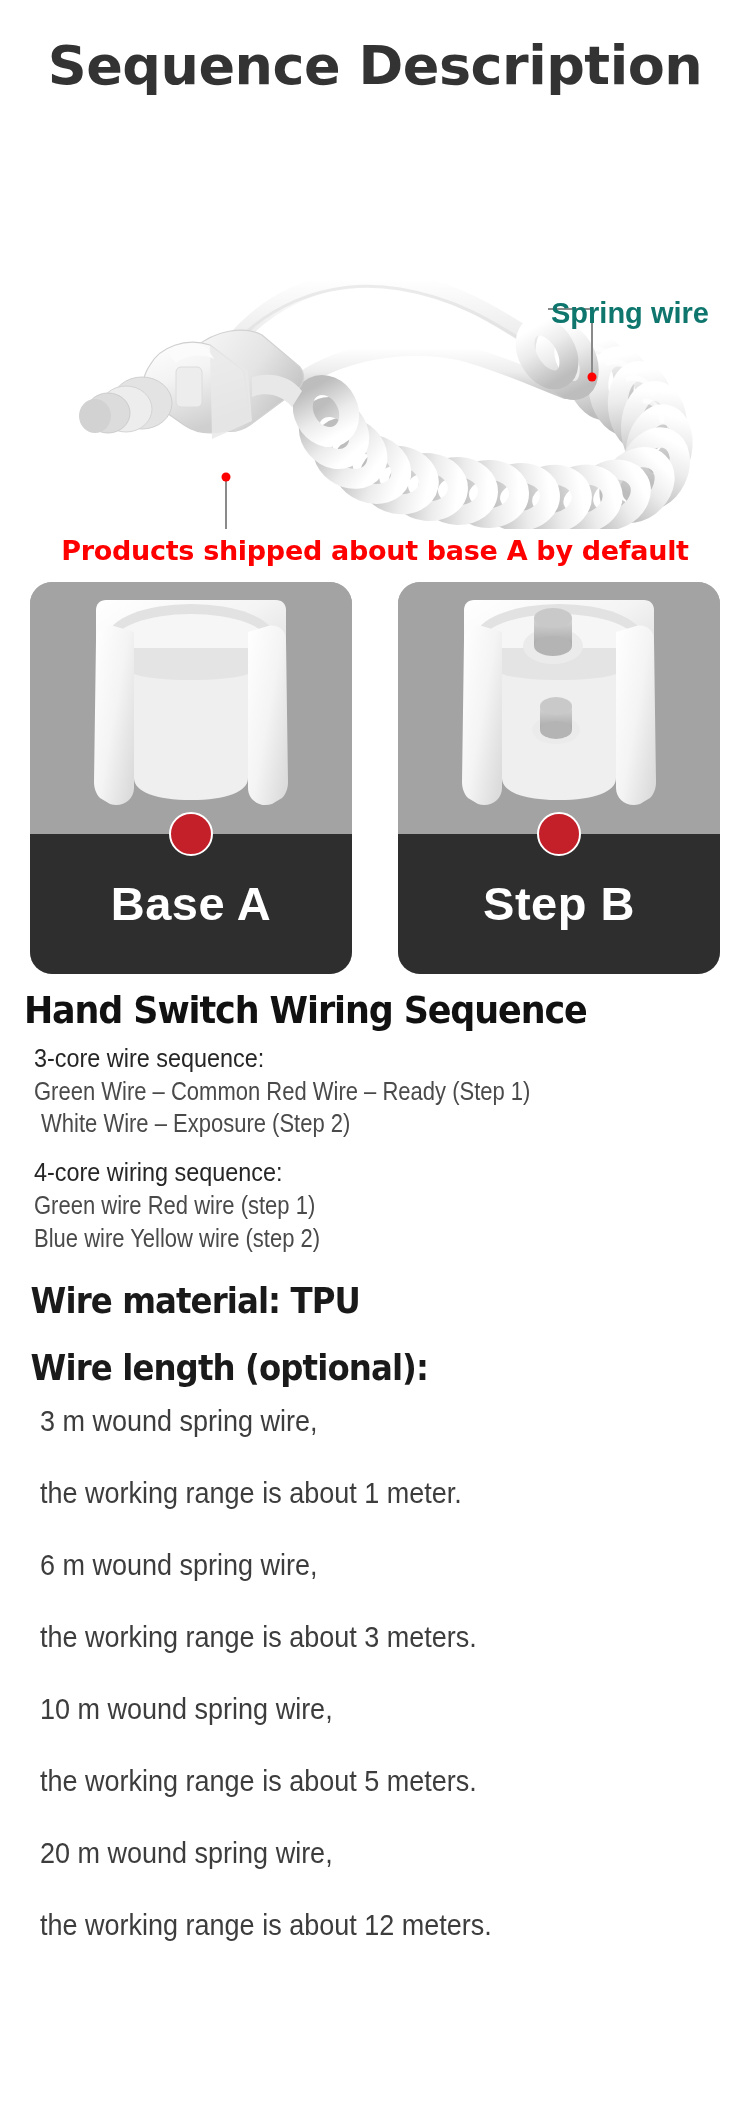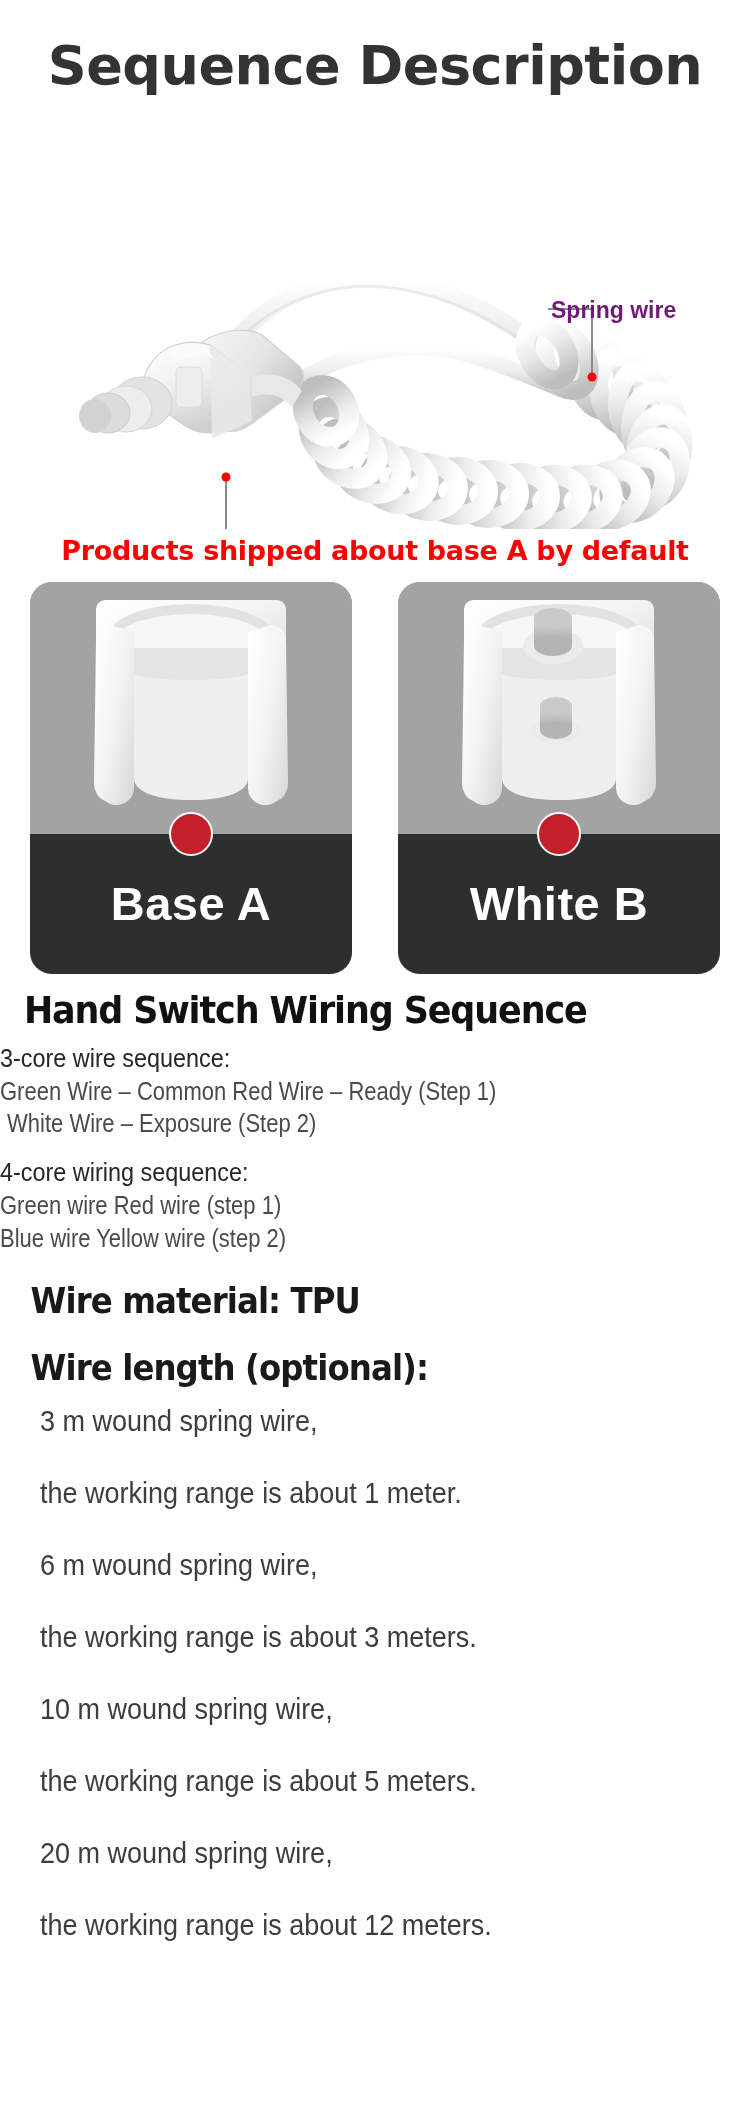--- a/index.html
+++ b/index.html
@@ -28,22 +28,22 @@
     position:relative;
     width:750px; height:420px;
     margin-top:14px;
   }
   .photo-svg { position:absolute; inset:0; }
 
   .callout {
     position:absolute;
     font-family:"Liberation Sans", sans-serif;
     font-weight:bold;
-    font-size:23px;
-    color:#701a75;
+    font-size:29px;
+    color:#0f766e;
     white-space:nowrap;
   }
   .callout-spring { left:551px; top:188px; }
   .callout-base   { left:242px; top:481px; }
 
   
   .notice {
     width:750px;
     text-align:center;
     font-family:"DejaVu Sans", sans-serif;
@@ -116,21 +116,21 @@
     font-weight:bold;
     font-size:36px;
     color:#1a1a1a;
     letter-spacing:-1px;
     padding-left:34px;
     transform:scaleX(0.9);
     transform-origin:left center;
   }
 
   
-  .wiring { margin-top:10px; }
+  .wiring { padding-left:34px; margin-top:10px; }
   .wire-sub {
     font-family:"Liberation Sans", sans-serif;
     font-size:26px;
     color:#262626;
     line-height:1.28;
     transform:scaleX(0.9);
     transform-origin:left center;
   }
   .wire-line {
     font-family:"Liberation Sans", sans-serif;
@@ -332,21 +332,21 @@
 
       <g>
         <ellipse cx="158" cy="148" rx="24" ry="14" fill="#ebebeb"></ellipse>
         <rect x="142" y="124" width="32" height="24" fill="url(#studB)"></rect>
         <ellipse cx="158" cy="124" rx="16" ry="9" fill="#c9c9c9"></ellipse>
         <ellipse cx="158" cy="148" rx="16" ry="9" fill="#b4b4b4"></ellipse>
       </g>
     </svg>
     <div class="panel-dot"></div>
     <div class="panel-bar">
-      <div class="panel-label">White B</div>
+      <div class="panel-label">Step B</div>
     </div>
   </div>
 </div>
 
 <div class="h-section">Hand Switch Wiring Sequence</div>
 
 <div class="wiring">
   <div class="wire-sub">3-core wire sequence:</div>
   <div class="wire-line">Green Wire – Common  Red Wire – Ready (Step 1)</div>
   <div class="wire-line indent">White Wire – Exposure (Step 2)</div>

